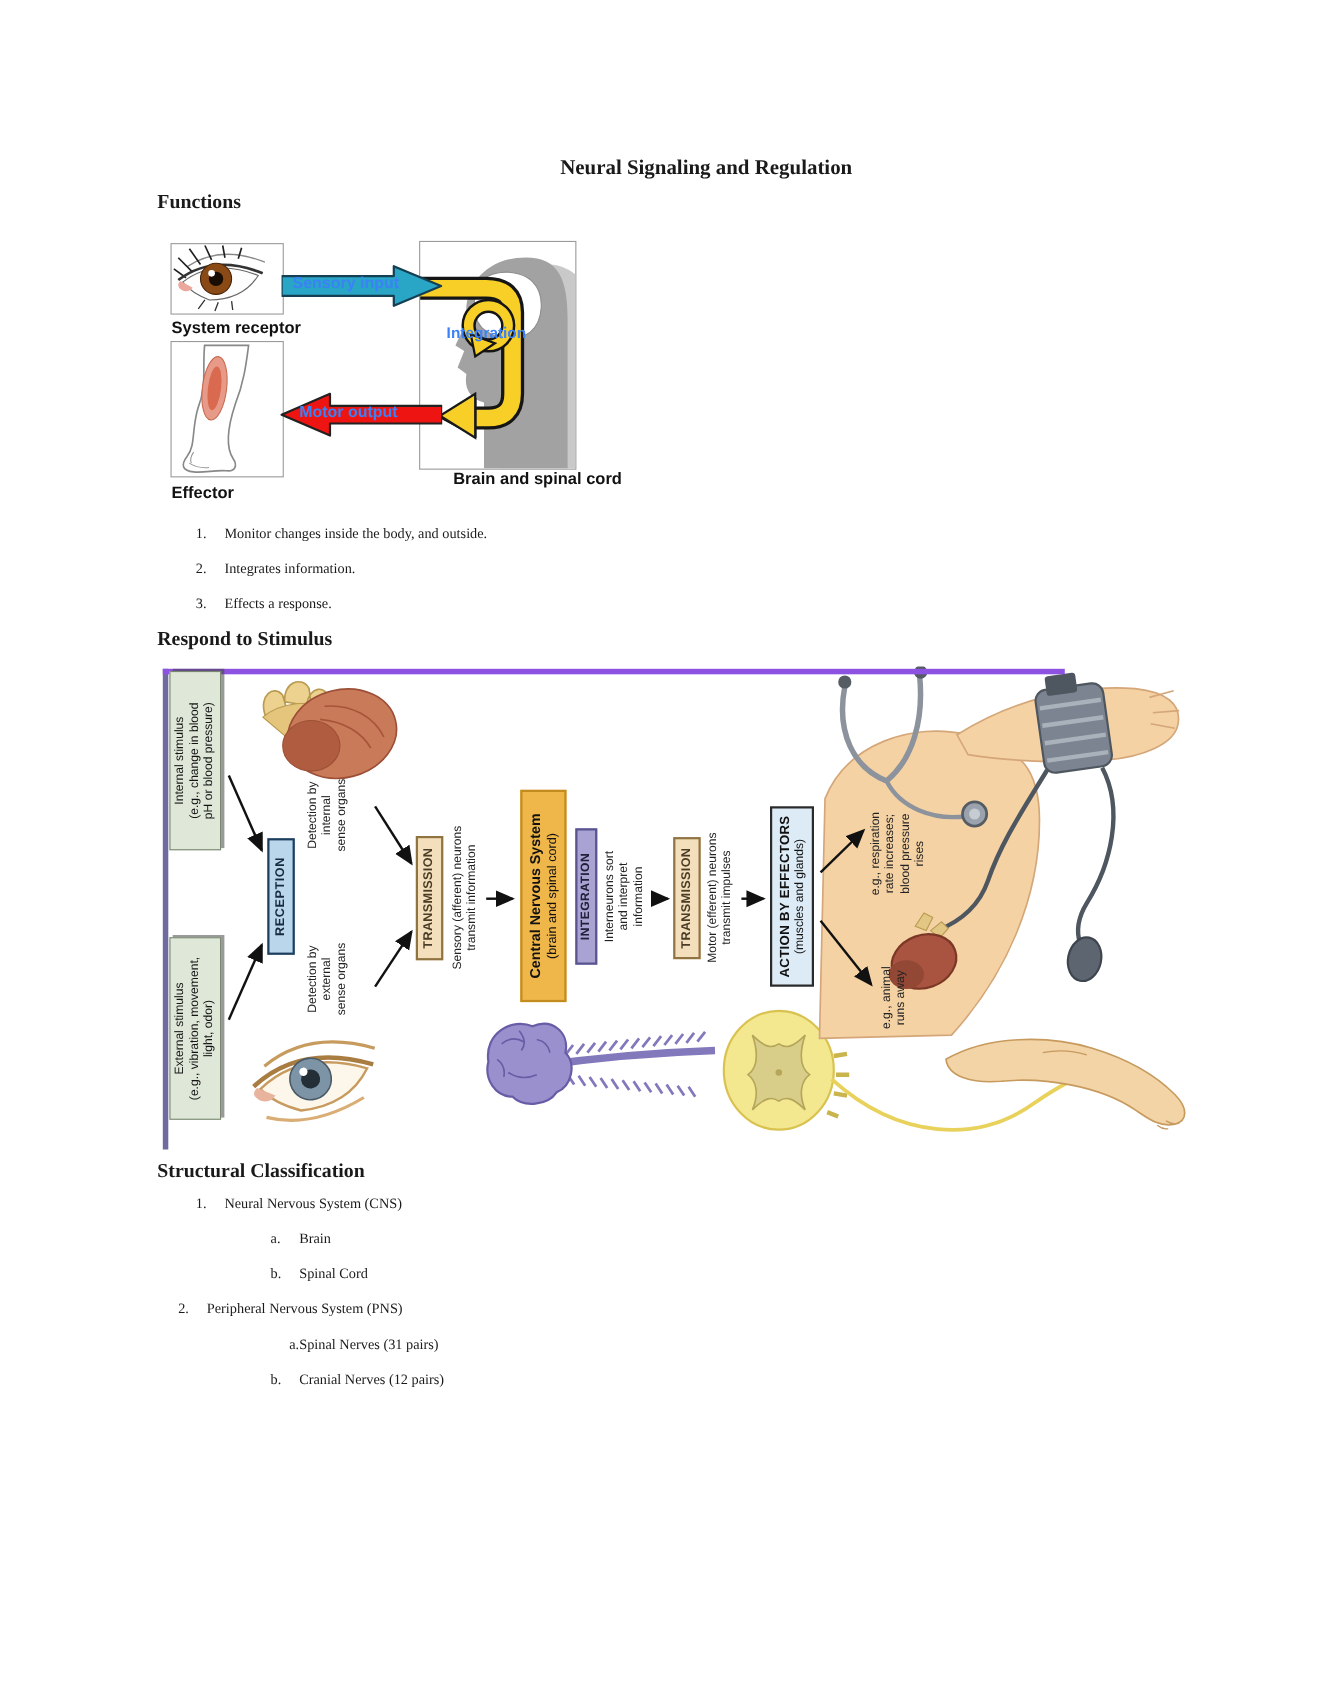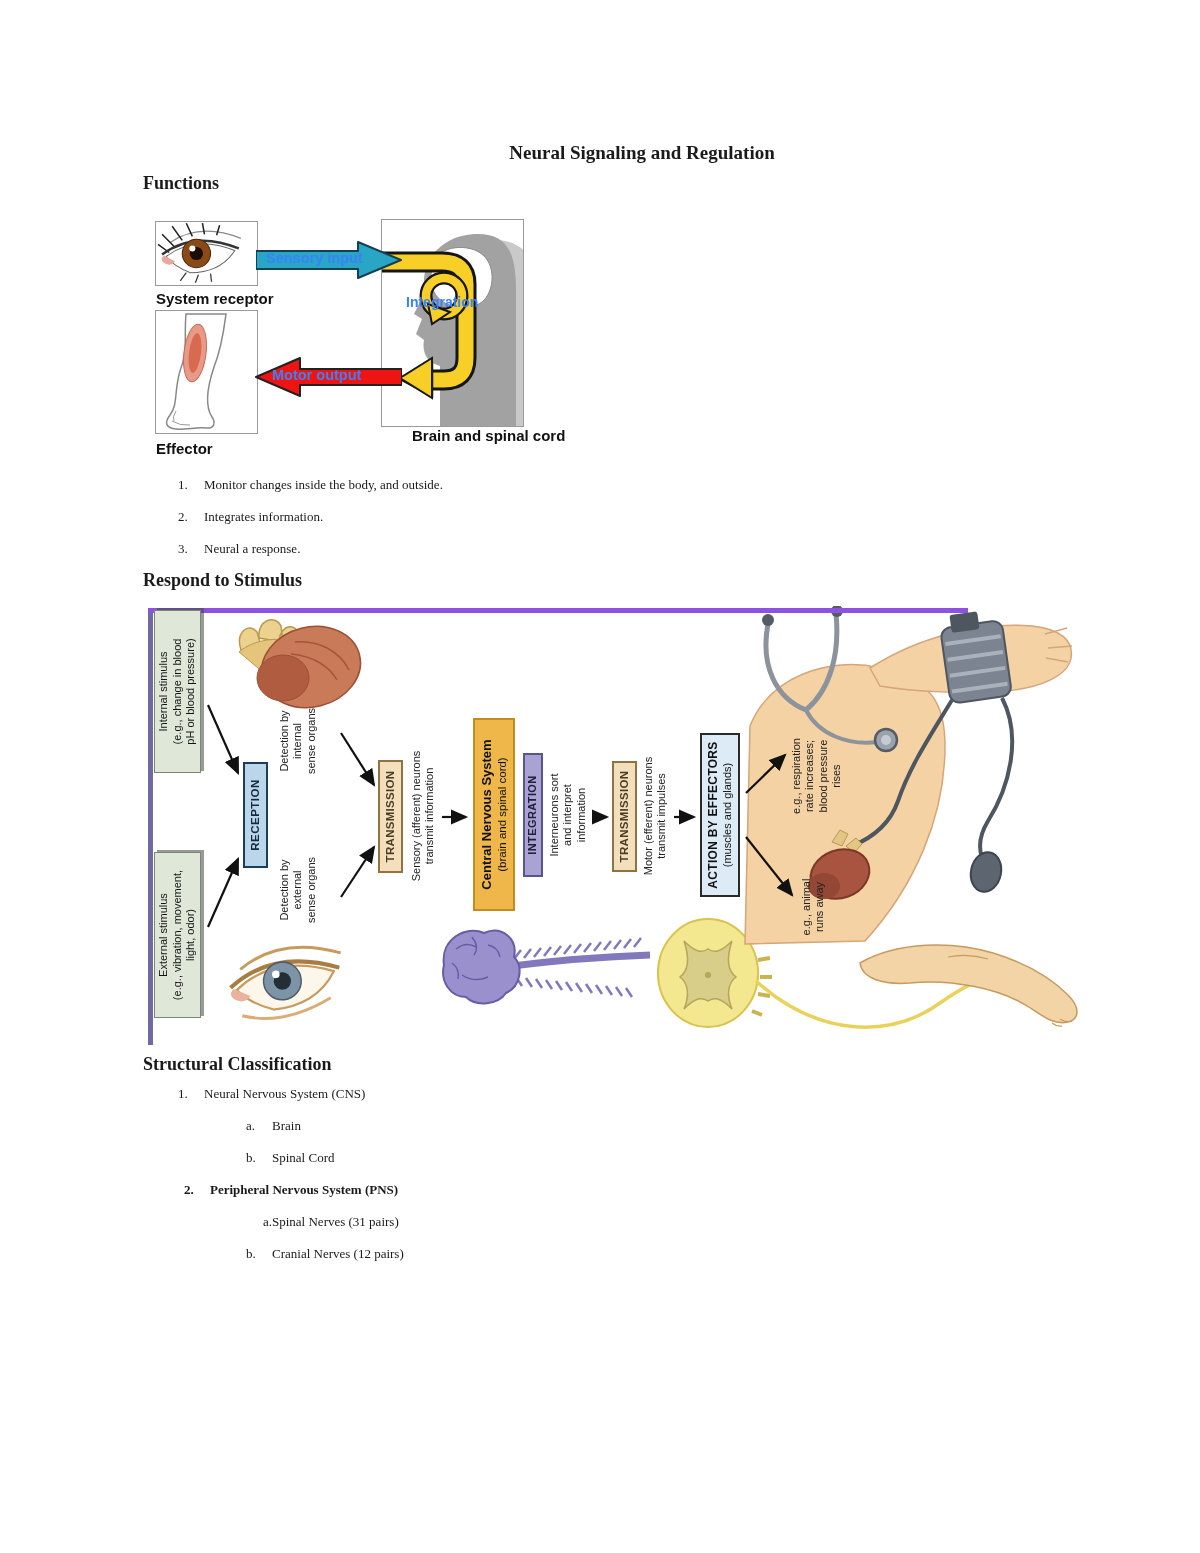--- a/index.html
+++ b/index.html
@@ -91,21 +91,21 @@
       <polygon points="38,4 38,44 6,24" fill="#f7cf27" stroke="#1a1a1a" stroke-width="2"></polygon>
     </svg>
     <svg class="abs" style="left:252px;top:355px;" width="150" height="44" viewBox="0 0 150 44">
       <polygon points="150,14 48,14 48,3 4,22 48,41 48,30 150,30" fill="#ee1412" stroke="#222" stroke-width="2" stroke-linejoin="round"></polygon>
     </svg>
     <div class="arrow-text" style="left:272px;top:367px;">Motor output</div>
   </div>
 
   <div class="li-row" style="left:178px;top:477px;"><span class="num">1.</span><span>Monitor changes inside the body, and outside.</span></div>
   <div class="li-row" style="left:178px;top:509px;"><span class="num">2.</span><span>Integrates information.</span></div>
-  <div class="li-row" style="left:178px;top:541px;"><span class="num">3.</span><span>Neural a response.</span></div>
+  <div class="li-row" style="left:178px;top:541px;"><span class="num">3.</span><span>Effects a response.</span></div>
 
   <div class="doc-heading" style="top:570px;">Respond to Stimulus</div>
 
   <svg class="abs" style="left:225px;top:612px;" width="140" height="100" viewBox="0 0 140 100">
     <path d="M16,38 C10,20 24,10 32,20 L36,34 Z M34,26 C32,8 50,2 56,14 L58,30 Z M54,28 C56,12 72,10 74,24 L70,36 Z" fill="#ecd28e" stroke="#b89a50" stroke-width="1.5"></path>
     <path d="M14,40 C30,26 58,24 76,32 L80,52 L40,62 Z" fill="#e5c47c" stroke="#b89a50" stroke-width="1"></path>
     <ellipse cx="86" cy="55" rx="50" ry="40" transform="rotate(-14 86 55)" fill="#c97a58" stroke="#9c4f36" stroke-width="1.5"></ellipse>
     <ellipse cx="58" cy="66" rx="26" ry="23" fill="#b05c40" stroke="#9c4f36" stroke-width="1"></ellipse>
     <path d="M70,30 C95,28 115,40 124,58 M66,42 C88,44 104,54 112,68" stroke="#a8543a" stroke-width="1.5" fill="none"></path>
   </svg>
@@ -253,17 +253,17 @@
         <path d="M252,598 L290,637" marker-end="url(#ah)"></path>
       </g>
     </svg>
   </div>
 
   <div class="doc-heading" style="top:1054px;">Structural Classification</div>
 
   <div class="li-row" style="left:178px;top:1086px;"><span class="num">1.</span><span>Neural Nervous System (CNS)</span></div>
   <div class="li-row" style="left:246px;top:1118px;"><span class="num">a.</span><span>Brain</span></div>
   <div class="li-row" style="left:246px;top:1150px;"><span class="num">b.</span><span>Spinal Cord</span></div>
-  <div class="li-row" style="left:184px;top:1182px;font-weight:bold;"><span class="num">2.</span><span>Peripheral Nervous System (PNS)</span></div>
+  <div class="li-row" style="left:162px;top:1182px;"><span class="num">2.</span><span>Peripheral Nervous System (PNS)</span></div>
   <div class="li-row" style="left:246px;top:1214px;text-align:right;"><span class="num">a.</span><span>Spinal Nerves (31 pairs)</span></div>
   <div class="li-row" style="left:246px;top:1246px;"><span class="num">b.</span><span>Cranial Nerves (12 pairs)</span></div>
 
 </div>
 
 </body></html>

